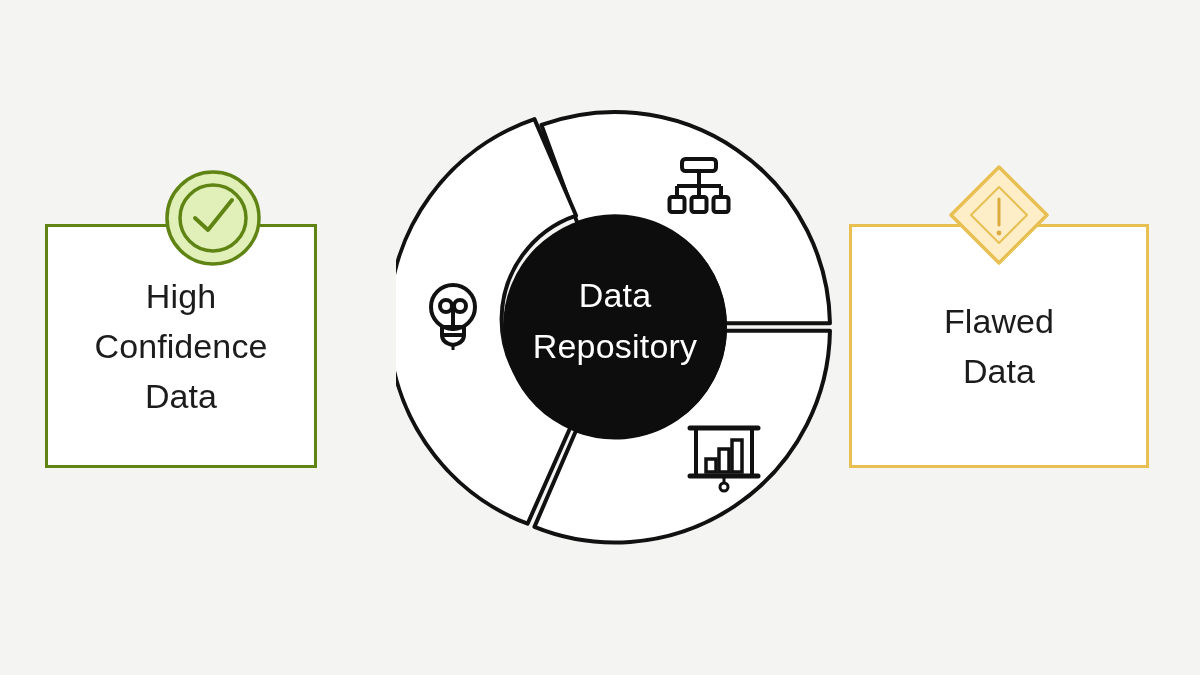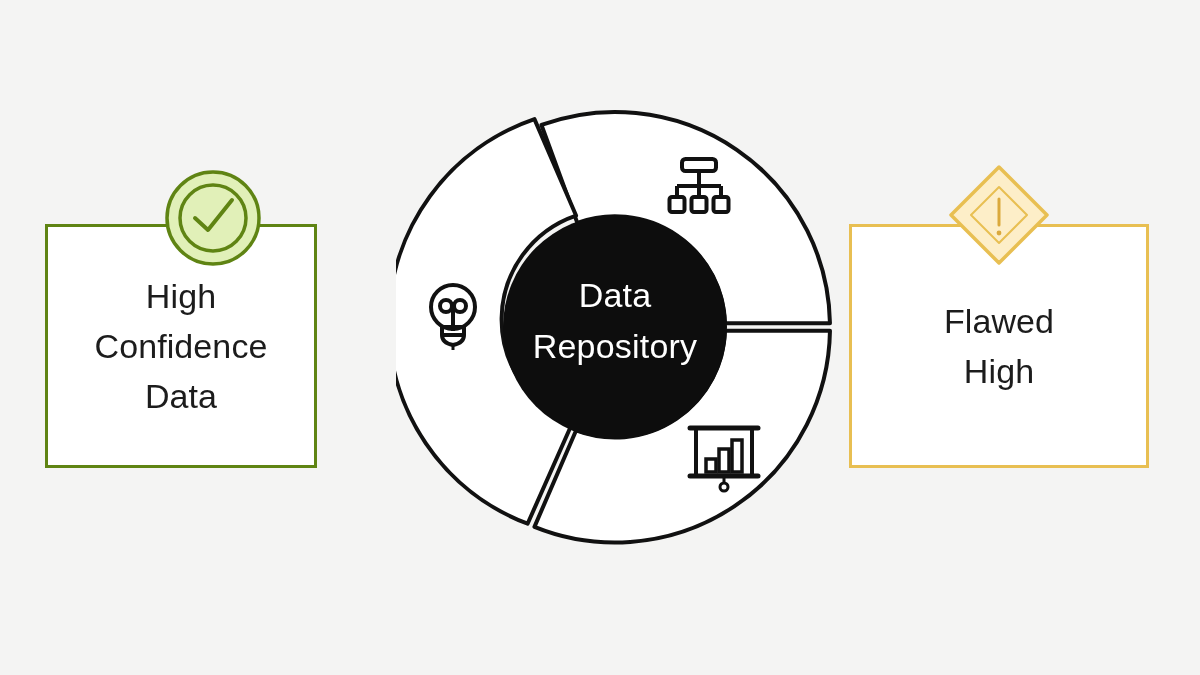--- a/index.html
+++ b/index.html
@@ -123,21 +123,21 @@
   <div class="badge" id="badge-check">
     <svg width="100" height="100" viewBox="0 0 100 100">
       <circle cx="50" cy="50" r="46" fill="#e1f0b8" stroke="#5f8413" stroke-width="3.5"></circle>
       <circle cx="50" cy="50" r="33" fill="none" stroke="#5f8413" stroke-width="3.5"></circle>
       <path d="M 32 50 L 45 62 L 69 32" fill="none" stroke="#5f8413" stroke-width="4" stroke-linecap="round" stroke-linejoin="round"></path>
     </svg>
   </div>
 
   <div class="panel" id="panel-right">
     <div class="panel-label">Flawed
-High</div>
+Data</div>
   </div>
 
   <div class="badge" id="badge-warning">
     <svg width="104" height="104" viewBox="0 0 104 104">
       <path d="M 52 4 L 100 52 L 52 100 L 4 52 Z" fill="#fdeec8" stroke="#e8bf52" stroke-width="3.5" stroke-linejoin="round"></path>
       <path d="M 52 24 L 80 52 L 52 80 L 24 52 Z" fill="none" stroke="#e8bf52" stroke-width="2" stroke-linejoin="round"></path>
       <line x1="52" y1="36" x2="52" y2="62" stroke="#dba93c" stroke-width="3" stroke-linecap="round"></line>
       <circle cx="52" cy="70" r="2.4" fill="#dba93c"></circle>
     </svg>
   </div>

